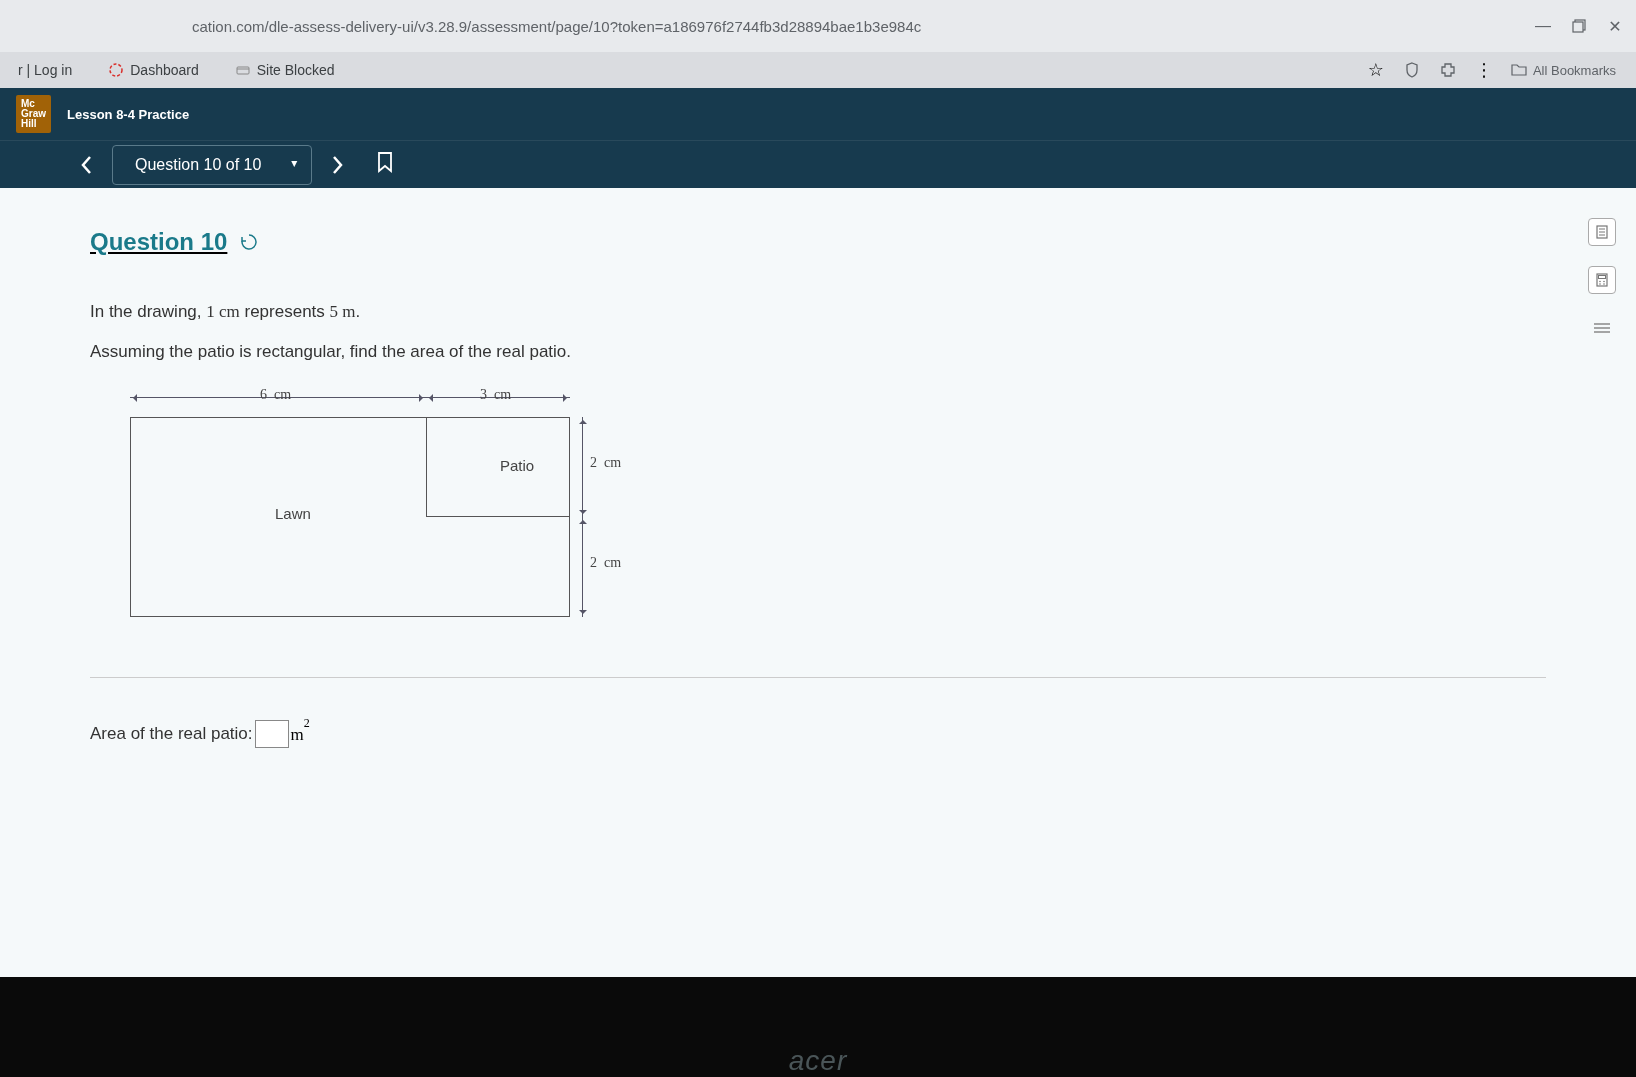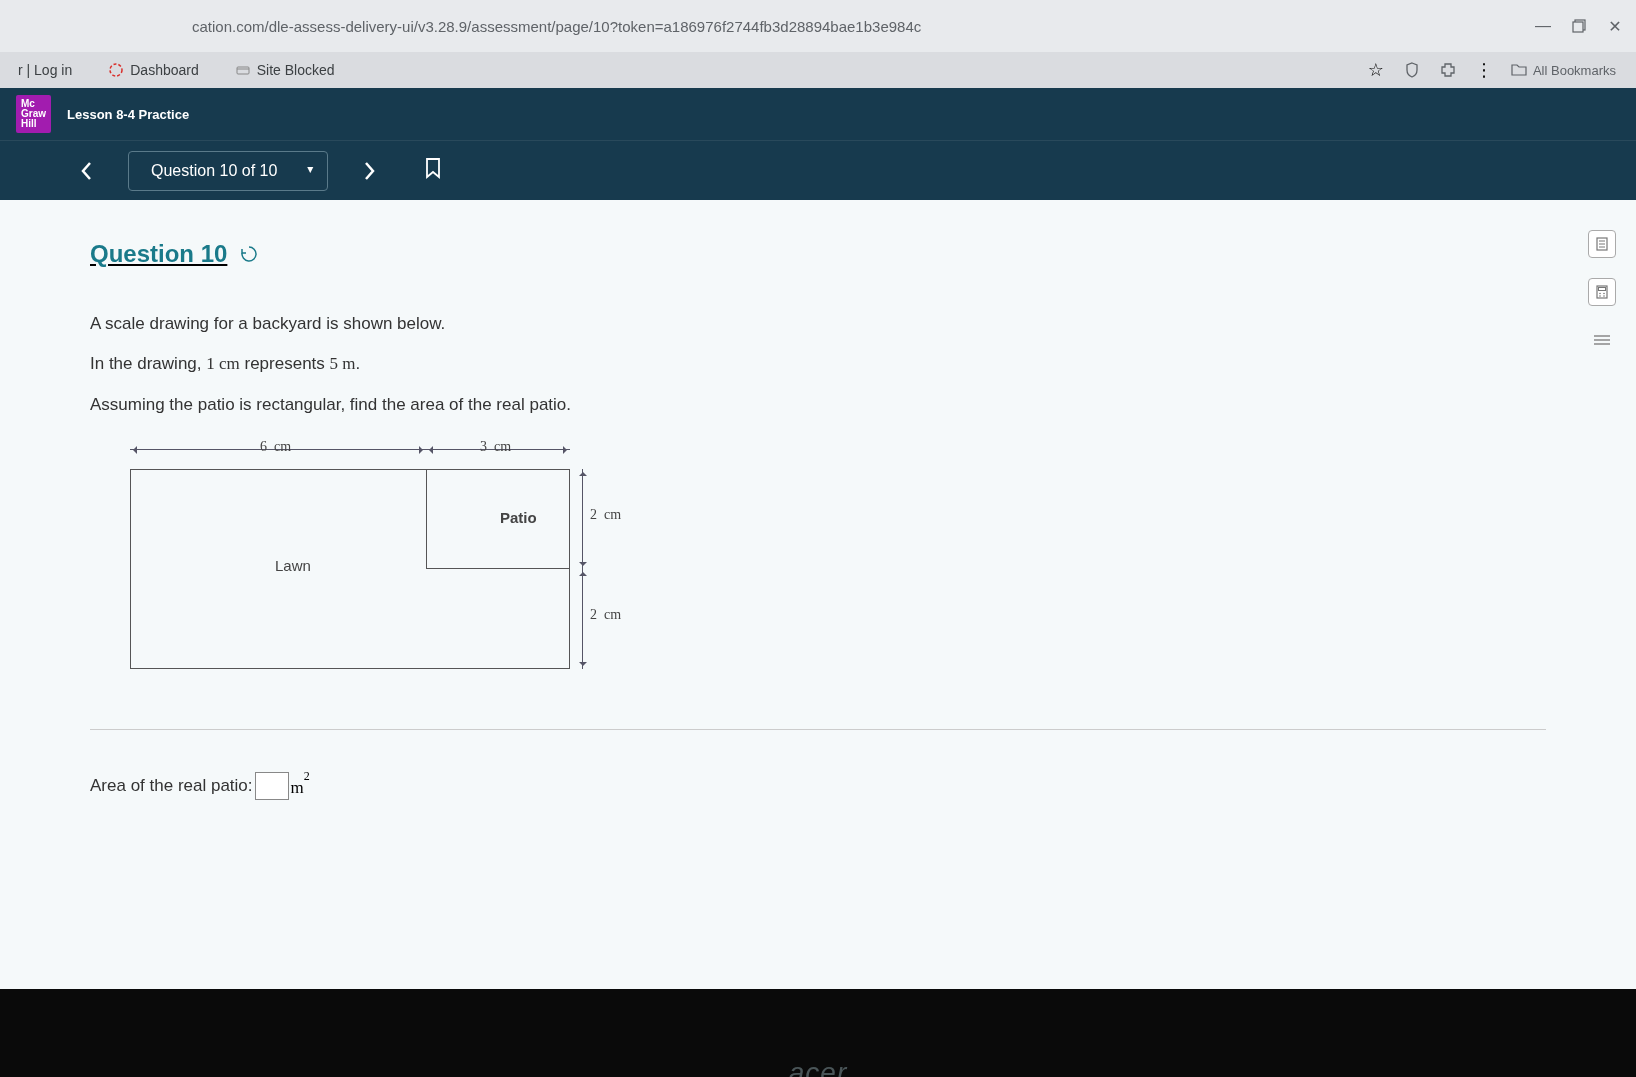--- a/index.html
+++ b/index.html
@@ -9,25 +9,25 @@
     .url-bar { color: #5f6368; font-size: 15px; padding-left: 180px; flex: 1; }
     .chrome-controls { display: flex; gap: 18px; align-items: center; margin-left: auto; color: #5f6368; }
     .chrome-icon { width: 18px; height: 18px; cursor: pointer; display: flex; align-items: center; justify-content: center; }
     
     .tabs-bar { background: #dadce0; height: 36px; display: flex; align-items: center; padding: 0 8px; gap: 16px; }
     .tab-item { display: flex; align-items: center; gap: 6px; color: #3c4043; font-size: 14px; padding: 6px 10px; }
     .tab-icon { width: 16px; height: 16px; }
     .all-bookmarks { margin-left: auto; display: flex; align-items: center; gap: 6px; color: #5f6368; font-size: 13px; padding-right: 12px; }
     
     .app-header { background: #173a4e; height: 52px; display: flex; align-items: center; padding: 0 16px; gap: 16px; }
-    .logo { background: #a21caf; color: white; font-size: 10px; font-weight: bold; line-height: 1; padding: 4px 5px; border-radius: 2px; text-align: left; }
+    .logo { background: #a16207; color: white; font-size: 10px; font-weight: bold; line-height: 1; padding: 4px 5px; border-radius: 2px; text-align: left; }
     .logo-line { display: block; }
     .lesson-title { color: white; font-size: 13px; font-weight: 600; }
     
-    .nav-bar { background: #173a4e; height: 60px; display: flex; align-items: center; padding: 0 20px 0 70px; gap: 26px; border-top: 1px solid rgba(255,255,255,0.08); }
+    .nav-bar { background: #173a4e; height: 48px; display: flex; align-items: center; padding: 0 20px 0 70px; gap: 10px; border-top: 1px solid rgba(255,255,255,0.08); }
     .nav-arrow { color: white; font-size: 22px; font-weight: bold; width: 32px; height: 40px; display: flex; align-items: center; justify-content: center; cursor: pointer; }
     .question-selector { border: 1px solid #5a7a8a; color: white; padding: 10px 50px 10px 22px; border-radius: 4px; font-size: 16px; position: relative; cursor: pointer; }
     .question-selector::after { content: '▾'; position: absolute; right: 14px; font-size: 12px; }
     .bookmark-icon { color: white; font-size: 22px; margin-left: 12px; cursor: pointer; }
     
     .content-area { background: #f5f9fa; padding: 40px 90px; height: calc(100% - 50px - 40px - 52px - 56px - 90px); overflow: auto; position: relative; }
     .question-header { display: flex; align-items: center; gap: 12px; margin-bottom: 40px; text-decoration: underline; }
     .question-title { color: #1a7a8a; font-size: 24px; font-weight: 600; }
     .refresh-icon { color: #1a7a8a; width: 20px; height: 20px; }
     
@@ -155,21 +155,20 @@
   <div class="question-header">
     <div class="question-title">Question 10</div>
     <span class="refresh-icon">
       <svg width="20" height="20" viewBox="0 0 20 20">
           <path d="M10 3 a7 7 0 1 1 -6.9 6" fill="none" stroke="#1a7a8a" stroke-width="1.5"></path>
           <path d="M3 5 l0 4 l4 0" fill="none" stroke="#1a7a8a" stroke-width="1.5"></path>
         </svg>
     </span>
   </div>
 
-  <p class="question-text">A scale drawing for a backyard is shown below.</p>
   <p class="question-text">
     <span>In the drawing, </span><span class="serif">1 cm</span><span> represents </span><span class="serif">5 m</span><span>.</span>
   </p>
   <p class="question-text">Assuming the patio is rectangular, find the area of the real patio.</p>
 
   <div class="diagram">
 
     <div class="dim-line-h dim-arrow-l dim-arrow-r" style="left:0; top:10px; width:296px;"></div>
     <div class="dim-label" style="left:130px; top:0;">
       <span>6</span>&nbsp;&nbsp;<span>cm</span>
@@ -186,21 +185,21 @@
     </div>
 
     <div class="dim-line-v dim-arrow-t dim-arrow-b" style="left:452px; top:130px; height:100px;"></div>
     <div class="dim-label" style="left:460px; top:168px;">
       <span>2</span>&nbsp;&nbsp;<span>cm</span>
     </div>
 
     <div class="lawn-box"></div>
     <div class="patio-box"></div>
     <div class="box-label" style="left:145px; top:118px;">Lawn</div>
-    <div class="box-label" style="left:370px; top:70px;font-weight:bold;">Patio</div>
+    <div class="box-label" style="left:370px; top:70px;">Patio</div>
   </div>
 
   <div class="answer-section">
     <span class="answer-label">Area of the real patio:</span>
     <input class="answer-input" type="text" style="">
     <span class="answer-unit">
       <span>m</span><sup>2</sup>
     </span>
   </div>
 

